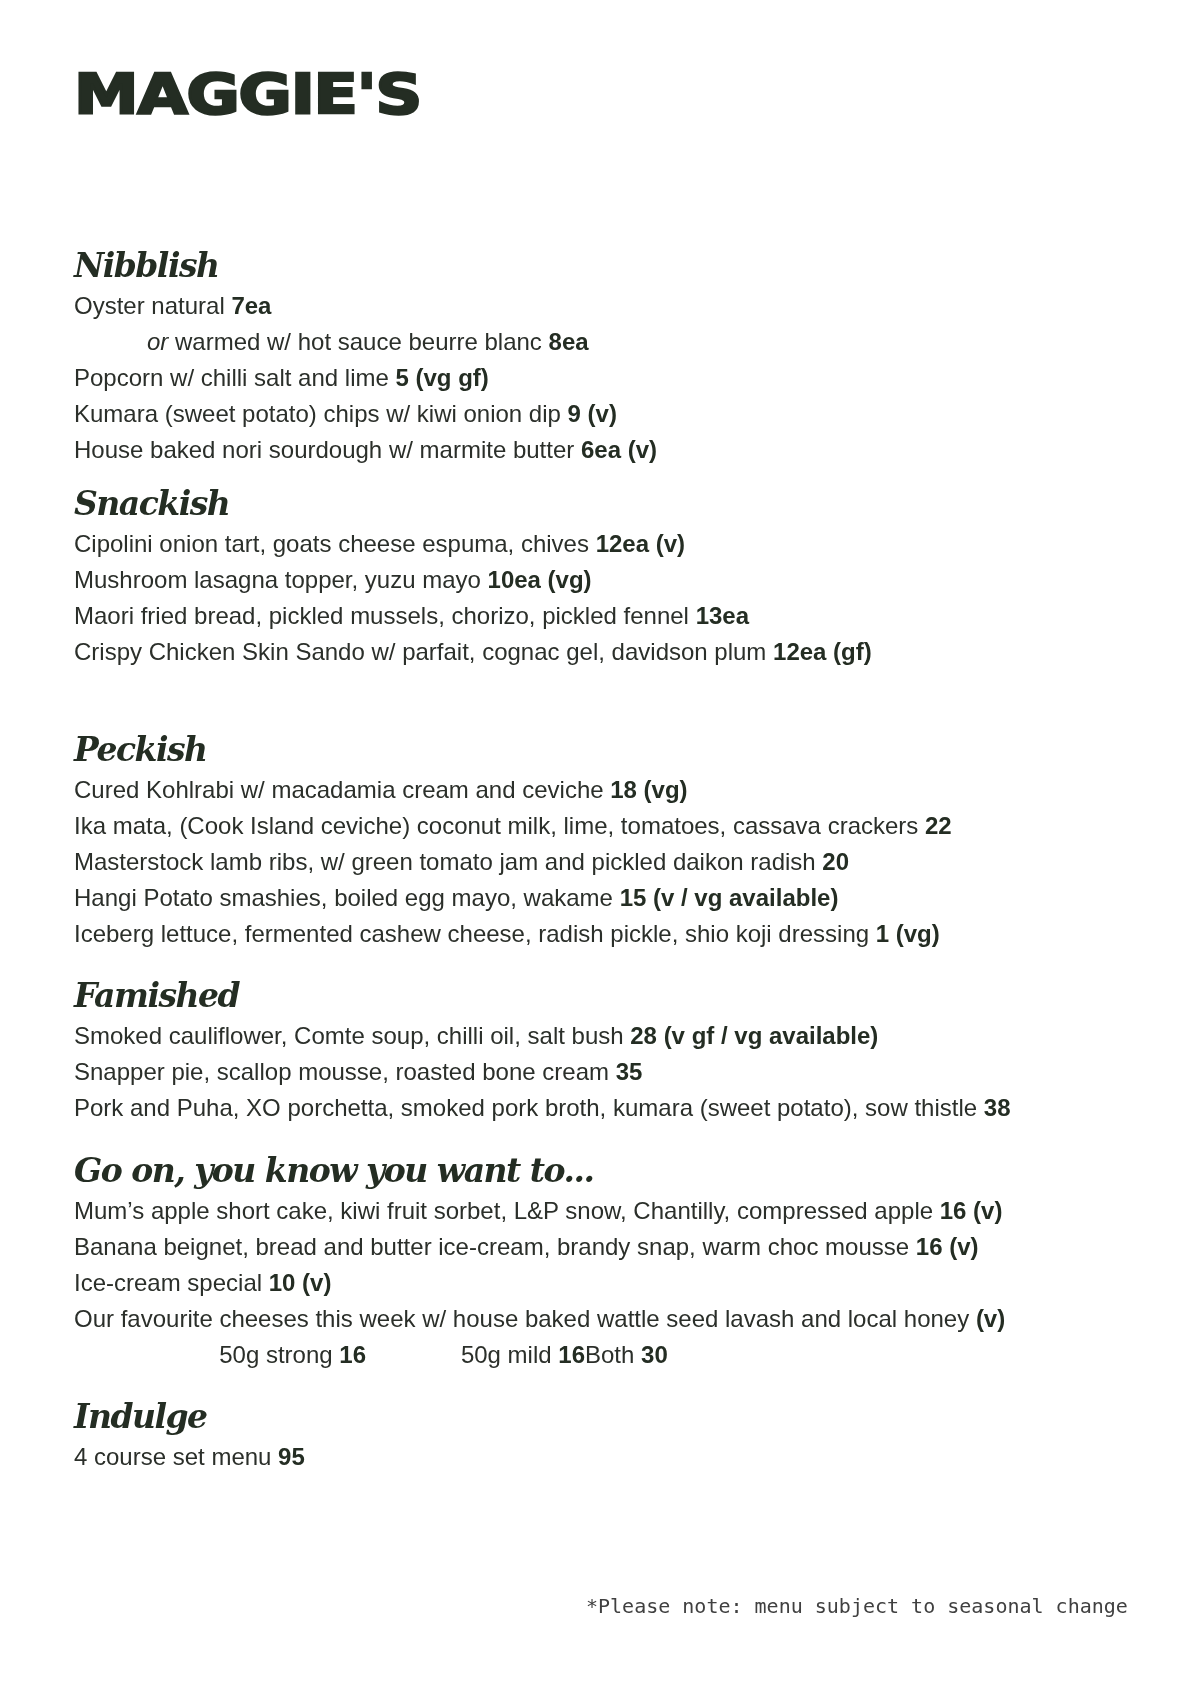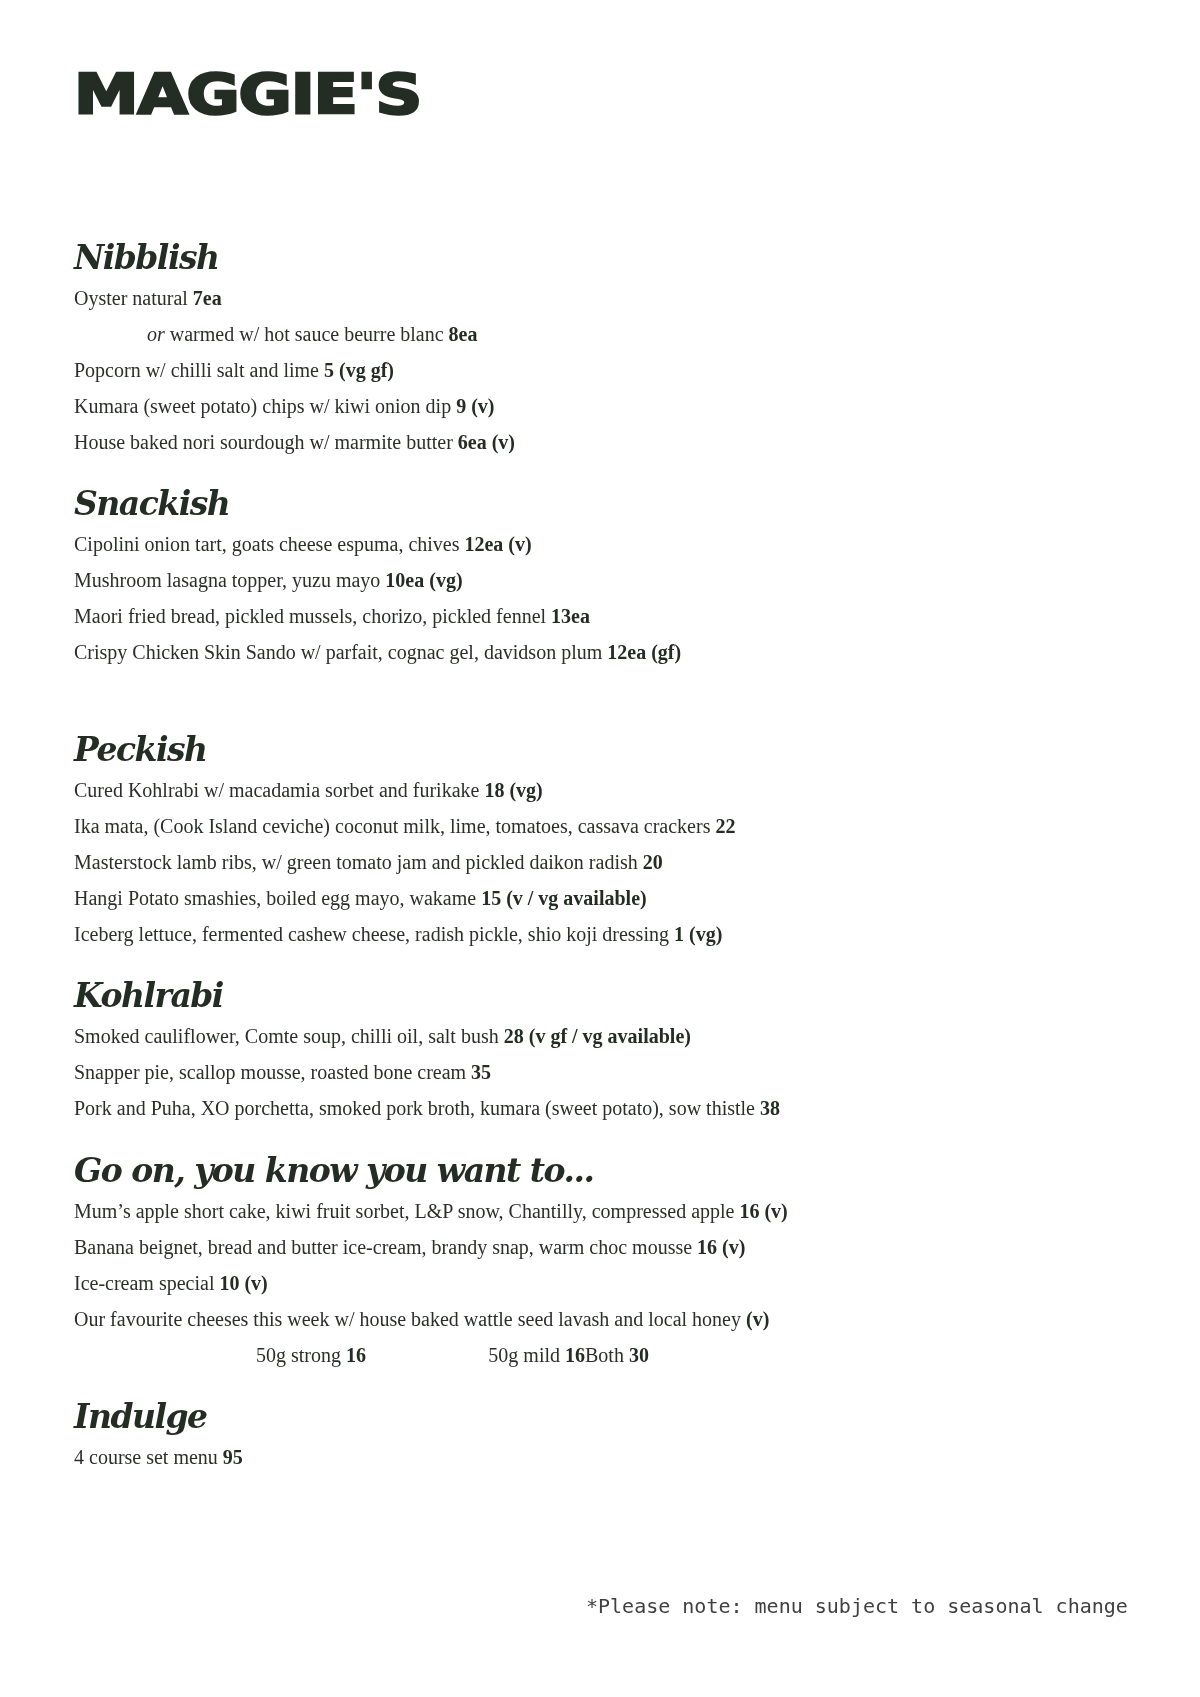--- a/index.html
+++ b/index.html
@@ -11,68 +11,68 @@
     transform: scaleX(1.18) scaleY(1.0); transform-origin: left top;
     -webkit-text-stroke: 2.5px #242d23;
   }
   .section { position: absolute; left: 74px; }
   .heading {
     font-family: "DejaVu Serif", serif; font-style: italic; font-weight: bold;
     font-size: 33px; line-height: 44px; height: 44px; letter-spacing: -1.5px;
     margin-bottom: 0px;
   }
   .item {
-    font-family: Liberation Serif, serif; font-size: 20px;
+    font-family: Liberation Sans, sans-serif; font-size: 24px;
     line-height: 36px; height: 36px; white-space: pre; color: #2b2f2a;
   }
   .item .price { font-weight: bold; color: #242d23; }
   .item.indent { padding-left: 73px; }
   .item .or { font-style: italic; }
   .cheese-opt { display: inline-block; text-align: right; }
   .cheese-opt.o1 { width: 219px; }
   .cheese-opt.o2 { width: 219px; }
   .note {
     position: absolute; left: 586px; top: 1588px;
     font-family: "DejaVu Sans Mono", monospace; font-size: 20px; line-height: 36px;
     white-space: pre; color: #404040;
   }
 </style>
 </head>
 <body>
 
 <div class="title">MAGGIE'S</div>
 
-<div class="section" style="top:236px">
+<div class="section" style="top:244px">
   <div class="heading">Nibblish</div>
   <div class="item"><span>Oyster natural </span><span class="price">7ea</span></div>
   <div class="item indent"><span class="or">or</span><span> warmed w/ hot sauce beurre blanc </span><span class="price">8ea</span></div>
   <div class="item"><span>Popcorn w/ chilli salt and lime </span><span class="price">5 (vg gf)</span></div>
   <div class="item"><span>Kumara (sweet potato) chips w/ kiwi onion dip </span><span class="price">9 (v)</span></div>
   <div class="item"><span>House baked nori sourdough w/ marmite butter </span><span class="price">6ea (v)</span></div>
 </div>
 
 <div class="section" style="top:482px">
   <div class="heading">Snackish</div>
   <div class="item"><span>Cipolini onion tart, goats cheese espuma, chives </span><span class="price">12ea (v)</span></div>
   <div class="item"><span>Mushroom lasagna topper, yuzu mayo </span><span class="price">10ea (vg)</span></div>
   <div class="item"><span>Maori fried bread, pickled mussels, chorizo, pickled fennel </span><span class="price">13ea</span></div>
   <div class="item"><span>Crispy Chicken Skin Sando w/ parfait, cognac gel, davidson plum </span><span class="price">12ea (gf)</span></div>
 </div>
 
 <div class="section" style="top:728px">
   <div class="heading">Peckish</div>
-  <div class="item"><span>Cured Kohlrabi w/ macadamia sorbet and furikake </span><span class="price">18 (vg)</span></div>
+  <div class="item"><span>Cured Kohlrabi w/ macadamia cream and ceviche </span><span class="price">18 (vg)</span></div>
   <div class="item"><span>Ika mata, (Cook Island ceviche) coconut milk, lime, tomatoes, cassava crackers </span><span class="price">22</span></div>
   <div class="item"><span>Masterstock lamb ribs, w/ green tomato jam and pickled daikon radish </span><span class="price">20</span></div>
   <div class="item"><span>Hangi Potato smashies, boiled egg mayo, wakame </span><span class="price">15 (v / vg available)</span></div>
   <div class="item"><span>Iceberg lettuce, fermented cashew cheese, radish pickle, shio koji dressing </span><span class="price">1 (vg)</span></div>
 </div>
 
 <div class="section" style="top:974px">
-  <div class="heading">Kohlrabi</div>
+  <div class="heading">Famished</div>
   <div class="item"><span>Smoked cauliflower, Comte soup, chilli oil, salt bush </span><span class="price">28 (v gf / vg available)</span></div>
   <div class="item"><span>Snapper pie, scallop mousse, roasted bone cream </span><span class="price">35</span></div>
   <div class="item"><span>Pork and Puha, XO porchetta, smoked pork broth, kumara (sweet potato), sow thistle </span><span class="price">38</span></div>
 </div>
 
 <div class="section" style="top:1149px">
   <div class="heading">Go on, you know you want to...</div>
   <div class="item"><span>Mum’s apple short cake, kiwi fruit sorbet, L&amp;P snow, Chantilly, compressed apple </span><span class="price">16 (v)</span></div>
   <div class="item"><span>Banana beignet, bread and butter ice-cream, brandy snap, warm choc mousse </span><span class="price">16 (v)</span></div>
   <div class="item"><span>Ice-cream special </span><span class="price">10 (v)</span></div>

